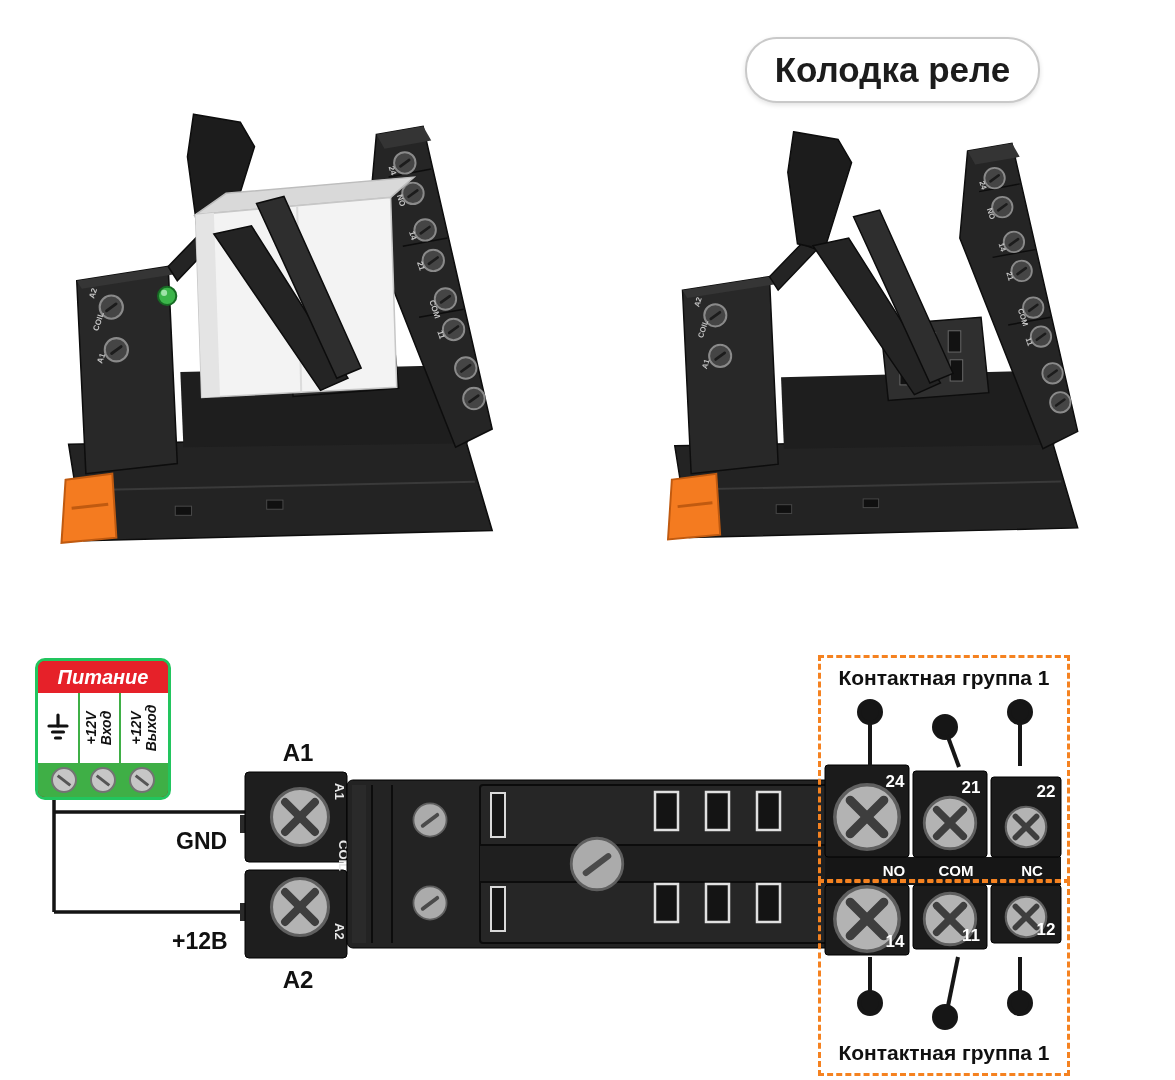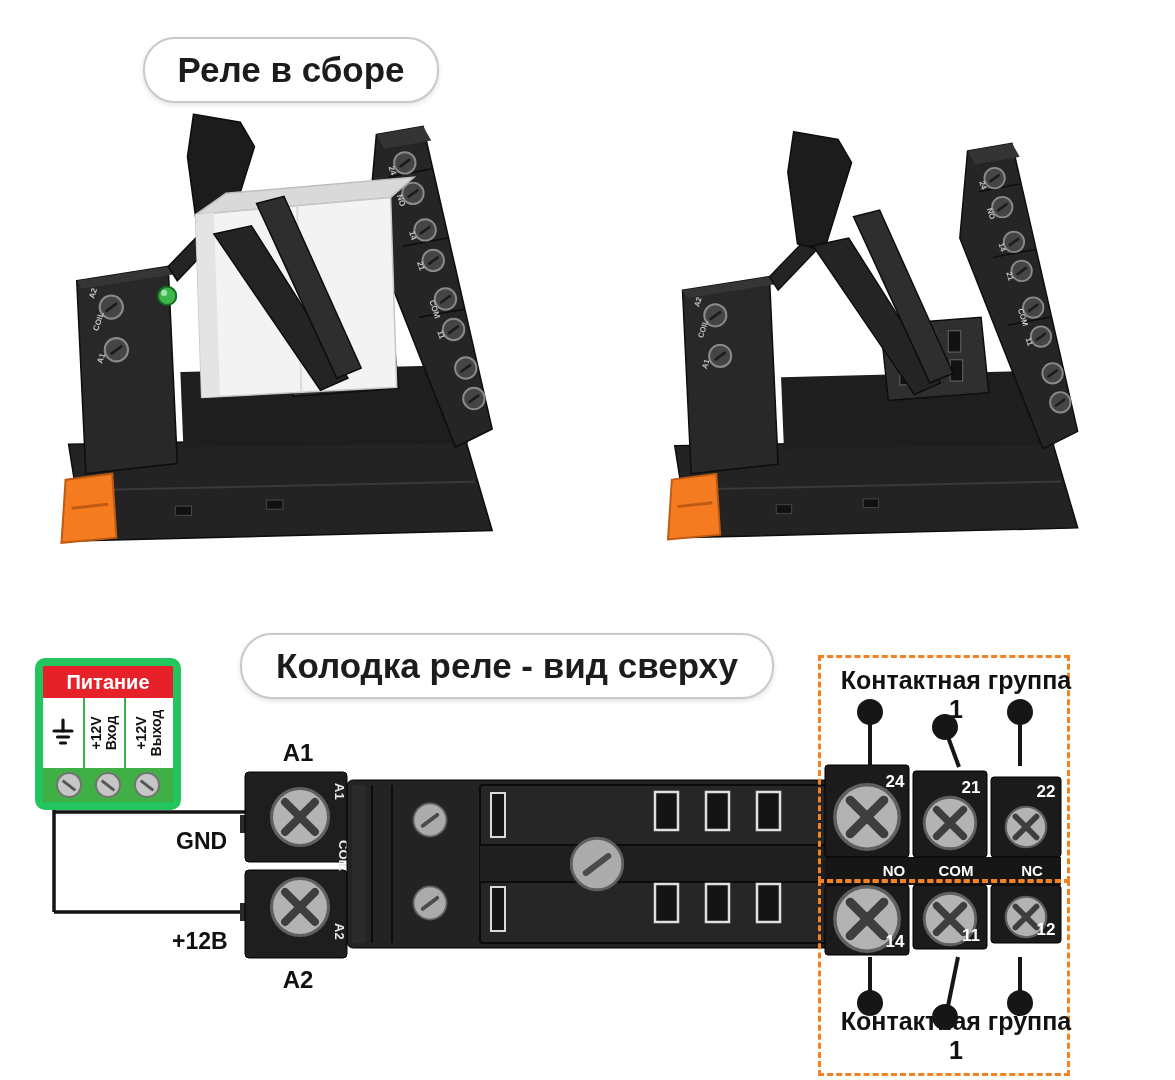--- a/index.html
+++ b/index.html
@@ -12,22 +12,22 @@
           font-size:35px;font-weight:600;color:#1c1c1c;
           box-shadow:0 2px 5px rgba(0,0,0,.12);z-index:8;}
   .bubble-assembled{left:143px;top:37px;width:292px;height:62px;}
   .bubble-socket{left:745px;top:37px;width:291px;height:62px;}
   .bubble-topview{left:240px;top:633px;width:530px;height:62px;}
 
   
   .illus{position:absolute;z-index:2;}
 
   
-  .power{position:absolute;left:35px;top:658px;width:130px;border:8px solid #22c55e;
-         border-radius:10px;overflow:hidden;background:#b91c1c;z-index:4;}
+  .power{position:absolute;left:35px;top:658px;width:130px;border:3px solid #22c55e;
+         border-radius:10px;overflow:hidden;background:#b91c1c;z-index:4;font-style:italic;}
   .power-header{background:#e62129;color:#fff;font-weight:bold;font-size:20px;
                 height:32px;line-height:32px;text-align:center;}
   .power-body{display:flex;height:70px;background:#fff;}
   .power-cell{flex:1;display:flex;align-items:center;justify-content:center;}
   .power-cell + .power-cell{border-left:2px solid #3faf46;}
   .vtext{transform:rotate(-90deg);font-size:14px;font-weight:bold;color:#111;
          text-align:center;line-height:15px;white-space:nowrap;}
   .vtext span{display:block;}
   .power-strip{background:#3faf46;height:34px;display:flex;align-items:center;
                justify-content:space-around;padding:0 6px;}
@@ -43,22 +43,22 @@
 
   
   .wires{position:absolute;left:40px;top:790px;z-index:1;}
   .topview{position:absolute;left:240px;top:735px;z-index:3;}
   .pins{position:absolute;left:815px;top:648px;z-index:7;pointer-events:none;}
 
   
   .dashed-box{position:absolute;border:3px dashed #f58220;box-sizing:border-box;z-index:6;}
   .box-group1{left:818px;top:655px;width:252px;height:227px;}
   .box-group2{left:818px;top:880px;width:252px;height:196px;}
-  .group-title{position:absolute;left:12px;width:100%;text-align:center;
-               font-size:25px;font-weight:bold;color:#111;}
+  .group-title{position:absolute;left:0;width:100%;text-align:center;
+               font-size:21px;font-weight:bold;color:#111;}
   .box-group1 .group-title{top:8px;}
   .box-group2 .group-title{bottom:8px;}
 
   
   text{font-family:"Liberation Sans",sans-serif;}
   .outer-label{fill:#111;font-size:24px;font-weight:bold;}
   .eng{fill:#e8e8e8;font-size:13px;font-weight:bold;}
   .num{fill:#fff;font-size:17px;font-weight:bold;}
   .mid{fill:#fff;font-size:15px;font-weight:bold;}
   .micro{fill:#c4c4c4;font-size:8px;font-weight:bold;}
@@ -153,40 +153,37 @@
 
       <symbol id="relay-cube" viewBox="0 0 460 445">
         <polygon points="140,107 170,86 355,70 332,90" fill="#d9d9d9" stroke="#bdbdbd" stroke-width="1.5"></polygon>
         <polygon points="140,107 332,90 338,277 146,287" fill="#f3f3f3" stroke="#c7c7c7" stroke-width="1.5"></polygon>
         <line x1="240" y1="99" x2="244" y2="282" stroke="#dcdcdc" stroke-width="2"></line>
         <polygon points="140,107 158,105 164,286 146,287" fill="#e4e4e4"></polygon>
       </symbol>
     </defs>
   </svg>
 
-  <div class="bubble bubble-assembled">
-    <span>Реле в сборе</span>
+  <div class="bubble bubble-socket">
+    <span>Колодка реле</span>
   </div>
 
   <svg class="illus" style="left:52px;top:106px" width="470" height="452" viewBox="0 0 460 445">
     <use href="#sock-back"></use>
     <use href="#relay-cube"></use>
     <use href="#sock-front"></use>
     <circle cx="112" cy="187" r="9" fill="#3cb54a" stroke="#176b24" stroke-width="2"></circle>
     <circle cx="109" cy="184" r="3" fill="#9fe3a8"></circle>
   </svg>
 
   <svg class="illus" style="left:660px;top:124px" width="445" height="430" viewBox="0 0 460 445">
     <use href="#sock-back"></use>
     <use href="#sock-front"></use>
   </svg>
 
-  <div class="bubble bubble-topview">
-    <span>Колодка реле - вид сверху</span>
-  </div>
 
   <div class="power">
     <div class="power-header">Питание</div>
     <div class="power-body">
       <div class="power-cell">
         <svg width="24" height="32" viewBox="0 0 24 32">
           <g stroke="#111" stroke-width="3.2" stroke-linecap="round">
             <line x1="12" y1="3" x2="12" y2="14"></line>
             <line x1="3" y1="14" x2="21" y2="14"></line>
             <line x1="6.5" y1="20" x2="17.5" y2="20"></line>

